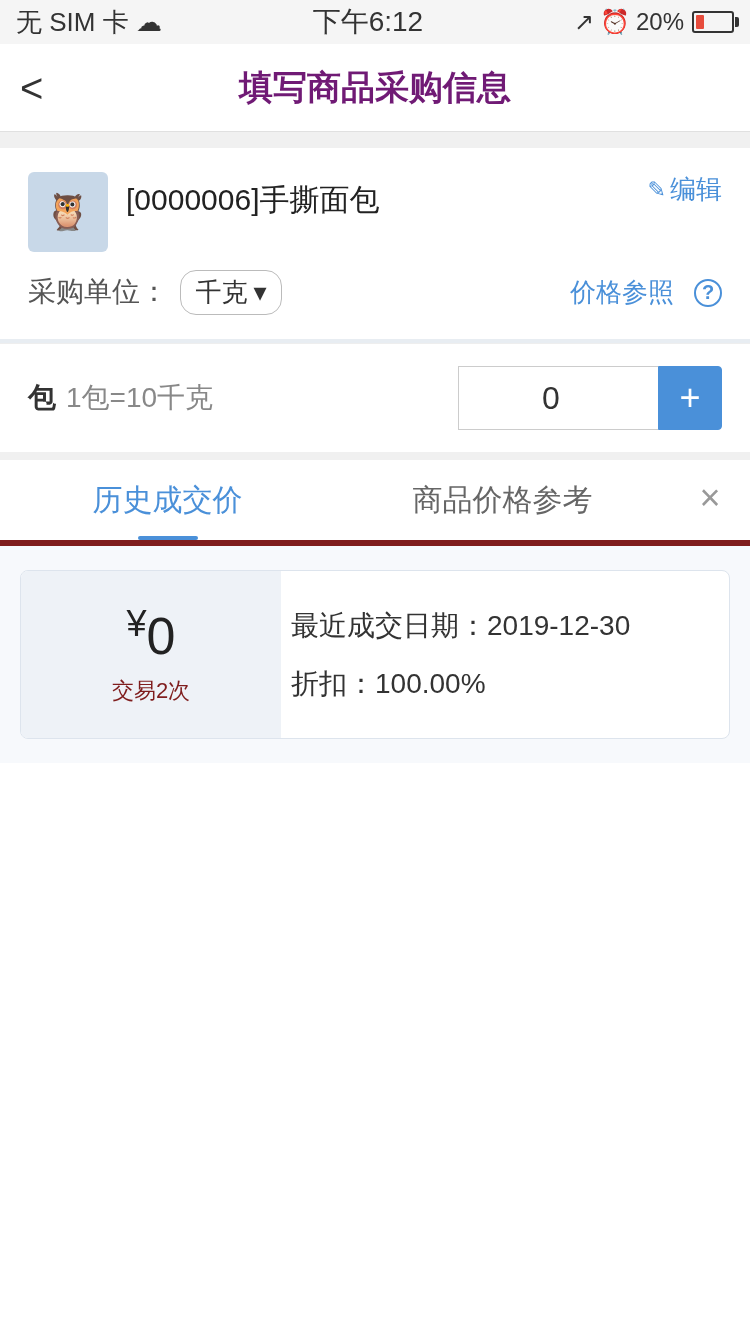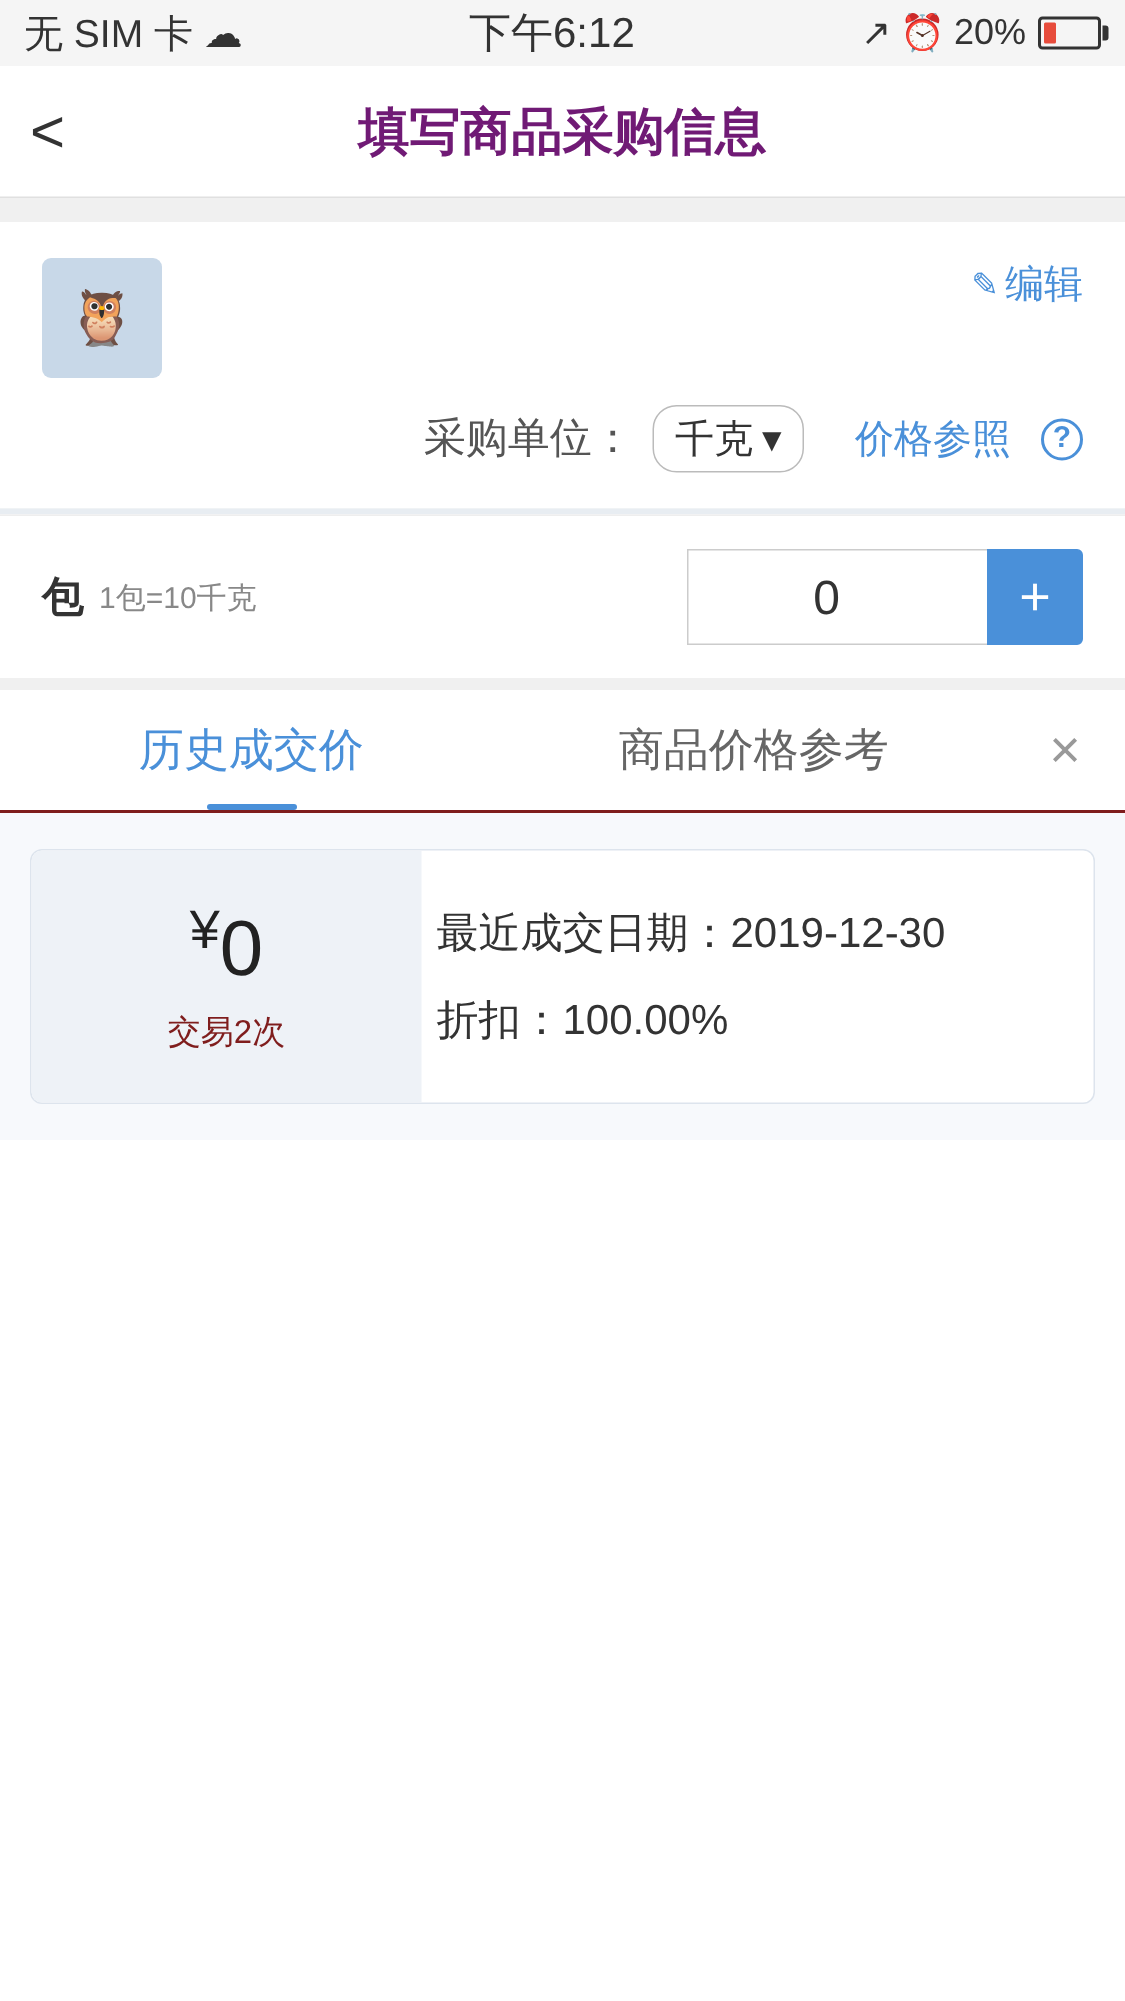--- a/index.html
+++ b/index.html
@@ -113,21 +113,21 @@
       cursor: pointer;
       white-space: nowrap;
     }
     .edit-icon-small {
       font-size: 22px;
     }
 
     .product-unit-row {
       display: flex;
       align-items: center;
-      justify-content: flex-end;
+      justify-content: space-between;
       margin-top: 10px;
     }
     .unit-label { font-size: 28px; color: #555; }
     .unit-select {
       display: inline-flex;
       align-items: center;
       border: 1px solid #bbb;
       border-radius: 16px;
       padding: 4px 14px;
       font-size: 26px;
@@ -175,21 +175,21 @@
       display: flex;
       align-items: center;
       gap: 10px;
     }
     .qty-icon {
       font-size: 28px;
       color: #333;
       font-weight: bold;
     }
     .qty-unit-sub {
-      font-size: 20px;
+      font-size: 28px;
       color: #888;
     }
     .qty-input-group {
       display: flex;
       align-items: center;
       gap: 0;
     }
     .qty-input {
       width: 200px;
       height: 64px;
@@ -217,21 +217,22 @@
 
     
     .tab-panel {
       background: #f7f9fc;
       margin-top: 8px;
     }
     .tab-header {
       background: #fff;
       display: flex;
       align-items: center;
-      border-bottom: 2px solid #7f1d1d;
+      border-bottom: 6px solid #7f1d1d;
+      font-family: Liberation Mono, monospace;
     }
     .tab-item {
       flex: 1;
       height: 80px;
       display: flex;
       flex-direction: column;
       align-items: center;
       justify-content: center;
       font-size: 30px;
       cursor: pointer;
@@ -341,20 +342,25 @@
 <div class="nav-bar">
   <span class="nav-back">&lt;</span>
   <span class="nav-title">填写商品采购信息</span>
 </div>
 
 <div class="product-card">
   <div class="product-header">
     <div class="product-left">
       <div class="product-thumbnail">
         <span class="owl-icon">🦉</span>
+      </div>
+      <div>
+        <div class="product-name">
+          <span>[0000006]</span><span>手撕面包</span>
+        </div>
       </div>
     </div>
     <div class="edit-btn">
       <span class="edit-icon-small">✎</span>
       <span>编辑</span>
     </div>
   </div>
 
   <div class="product-unit-row">
     <div>

